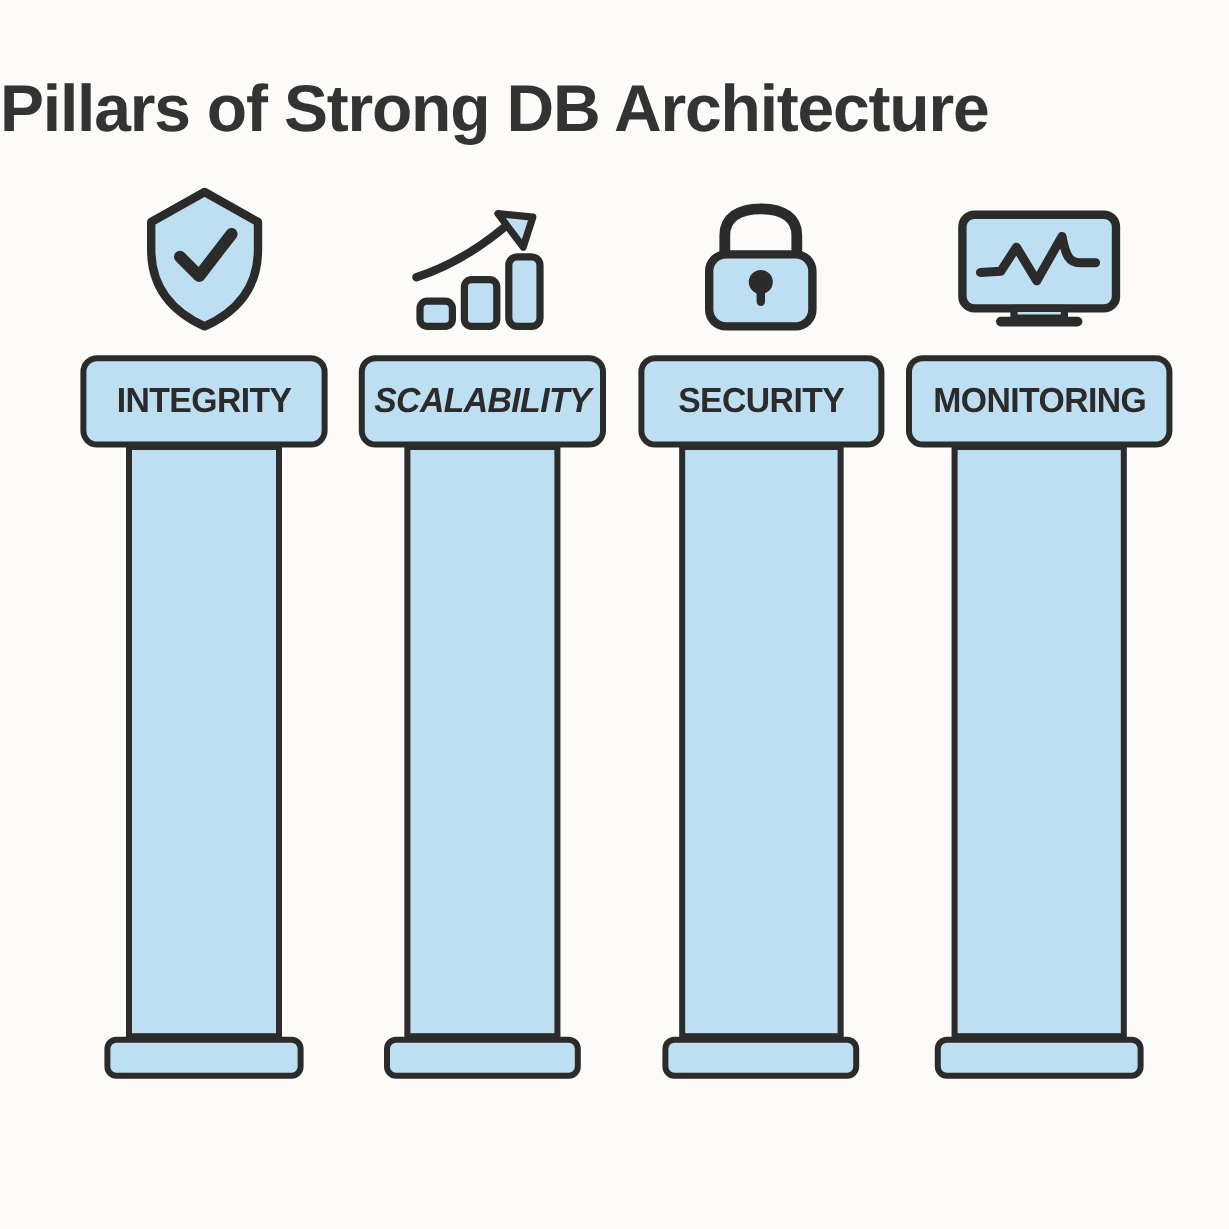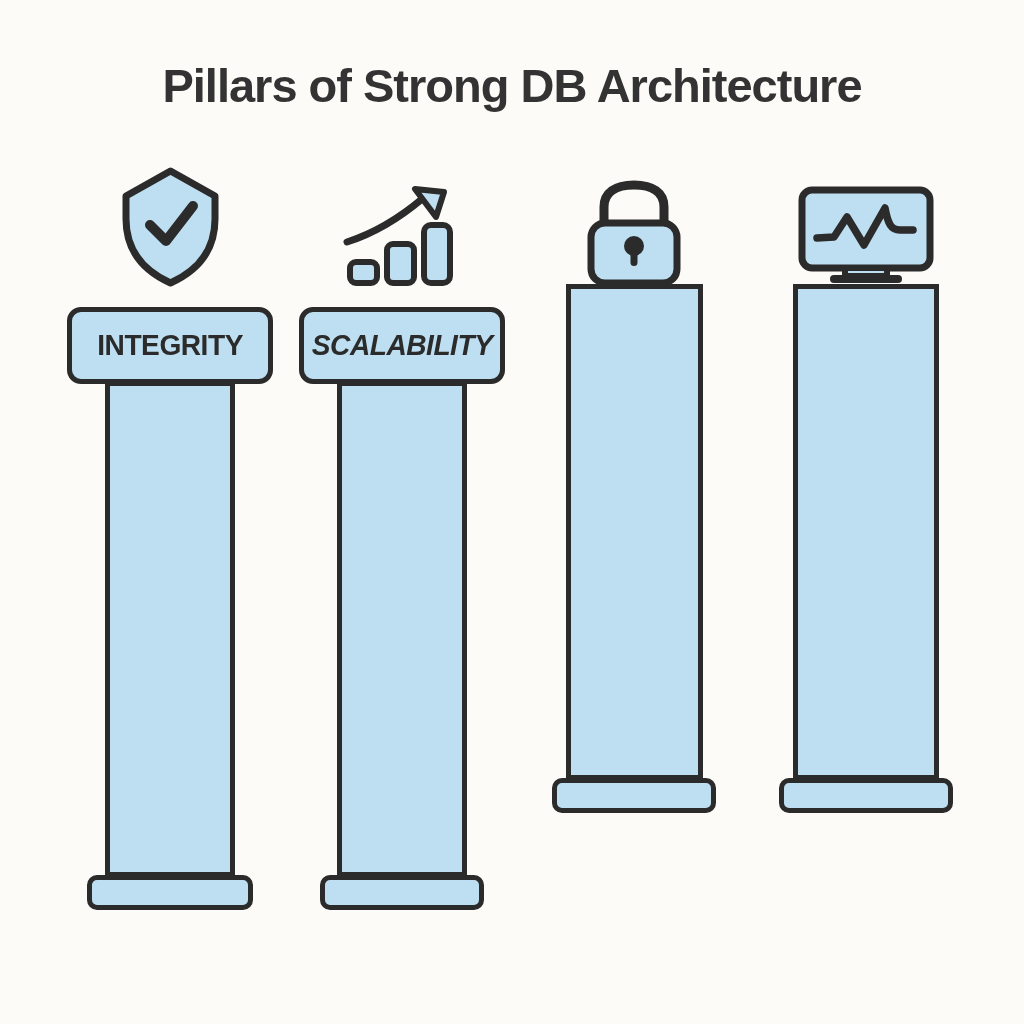--- a/index.html
+++ b/index.html
@@ -14,30 +14,30 @@
     background:var(--bg);
     font-family:"Liberation Sans", sans-serif;
     position:relative;
     overflow:hidden;
   }
   .canvas{position:absolute;inset:0;width:1024px;height:1024px;}
 
   .title{
     position:absolute;
     top:58px;left:0;width:1024px;
-    text-align:center;
-    font-size:47px;
+    text-align:left;
+    font-size:55px;
     font-weight:700;
     letter-spacing:-1px;
     color:var(--title);
   }
 
   .pillar{
     position:absolute;
-    top:167px;
+    top:156px;
     width:232px;
     display:flex;
     flex-direction:column;
     align-items:center;
   }
   .pillar:nth-of-type(1){left:54px;  --shaft-w:130px; --base-w:166px; --box-w:206px;}
   .pillar:nth-of-type(2){left:286px;font-style:italic; --shaft-w:130px; --base-w:164px; --box-w:206px;}
   .pillar:nth-of-type(3){left:518px; --shaft-w:137px; --base-w:164px; --box-w:205px;}
   .pillar:nth-of-type(4){left:750px; --shaft-w:146px; --base-w:174px; --box-w:222px;}
 
@@ -136,30 +136,36 @@
 
   <div class="pillar">
     <div class="icon-area">
       <svg width="96" height="108" viewBox="0 0 96 108">
         <path class="stroke" stroke-width="9" d="M18 46 V28 C18 14 29 6 48 6 C67 6 78 14 78 28 V46"></path>
         <rect class="blue stroke" stroke-width="7" x="5" y="44" width="86" height="60" rx="14"></rect>
         <circle class="dark" cx="48" cy="67" r="10"></circle>
         <rect class="dark" x="44.5" y="70" width="7" height="17" rx="3.5"></rect>
       </svg>
     </div>
+    <div class="capital">
+      <span class="cap-label">SECURITY</span>
+    </div>
     <div class="shaft"></div>
     <div class="base"></div>
   </div>
 
   <div class="pillar">
     <div class="icon-area">
       <svg width="136" height="98" viewBox="0 0 136 98" style="margin-bottom:3px">
         <rect class="blue stroke" stroke-width="7" x="4" y="4" width="128" height="78" rx="10"></rect>
         <path class="stroke" stroke-width="7.5" d="M19 52 L36 51 L49 31 L66 59 L87 22 C90 38 93 44 102 44 L115 44"></path>
         <rect class="blue stroke" stroke-width="6" x="47" y="82" width="42" height="8"></rect>
         <rect class="dark" x="32" y="89" width="72" height="8" rx="4"></rect>
       </svg>
     </div>
+    <div class="capital">
+      <span class="cap-label">MONITORING</span>
+    </div>
     <div class="shaft"></div>
     <div class="base"></div>
   </div>
 
 </div>
 
 </body></html>

